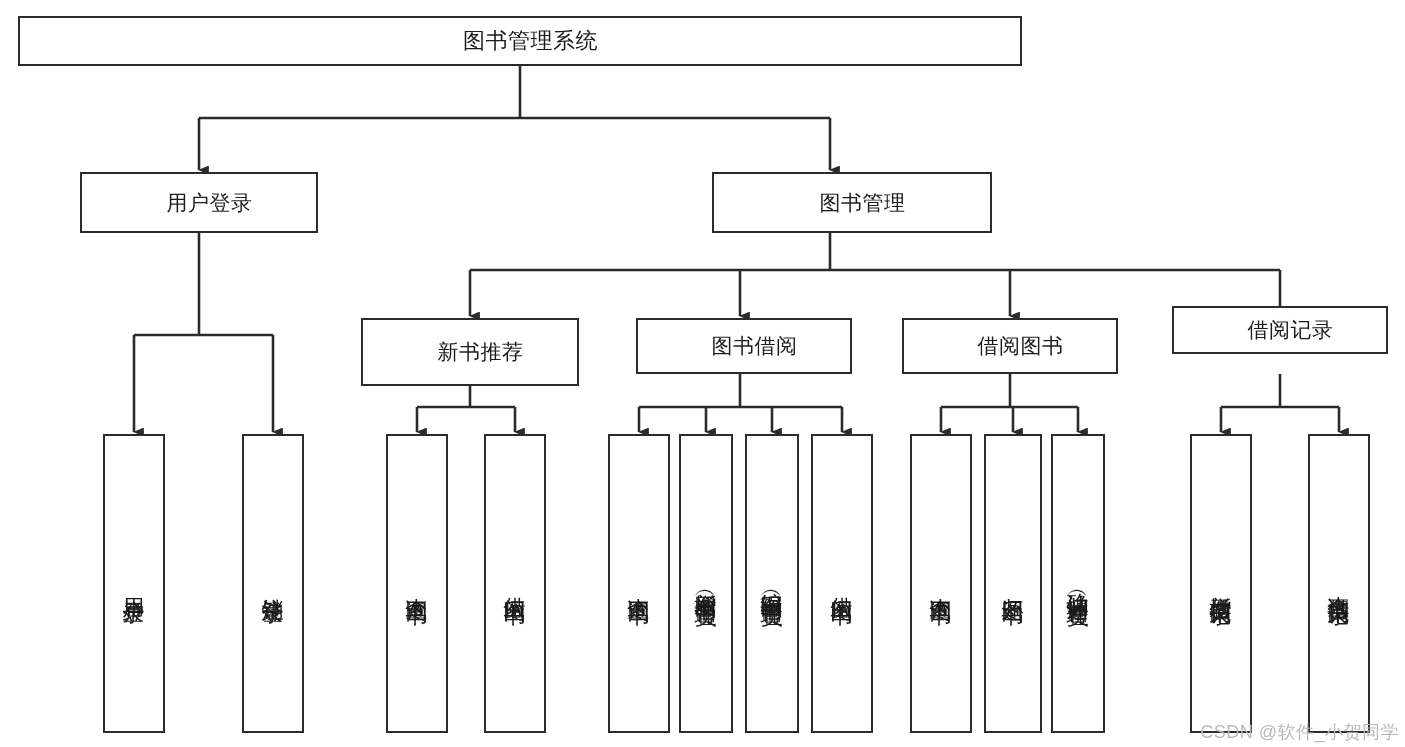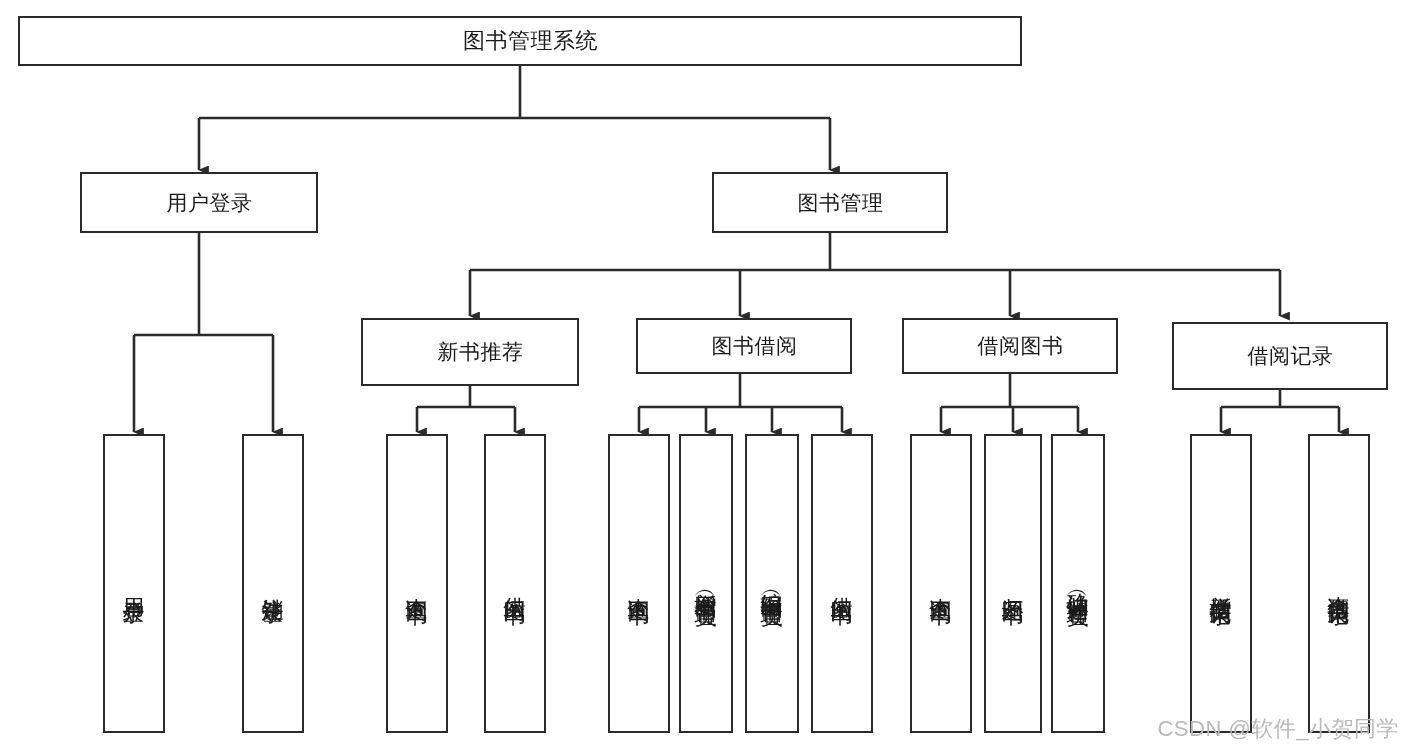--- a/index.html
+++ b/index.html
@@ -53,21 +53,21 @@
     font-size: 22px;
     letter-spacing: 2px;
     line-height: 1.05;
     padding: 4px 0;
     text-align: center;
   }
   .watermark {
     position: absolute;
     right: 6px;
     bottom: 3px;
-    font-size: 22px;
+    font-size: 18px;
     color: #b9b9b9;
     letter-spacing: 0.5px;
     white-space: nowrap;
     user-select: none;
   }
 </style>
 </head>
 <body>
 
 <div id="diagram-root">
@@ -115,33 +115,33 @@
       </g>
   </svg>
 
   <div id="node-layer">
       <div class="node horiz root" style="left: 18px; top: 16px; width: 1004px; height: 50px;">
         <span>图书管理系统</span>
       </div>
       <div class="node horiz" style="left: 80px; top: 172px; width: 238px; height: 61px;">
         <span>用户登录</span>
       </div>
-      <div class="node horiz" style="left: 712px; top: 172px; width: 236px; height: 61px;">
+      <div class="node horiz" style="left: 712px; top: 172px; width: 280px; height: 61px;">
         <span>图书管理</span>
       </div>
       <div class="node horiz" style="left: 361px; top: 318px; width: 218px; height: 68px;">
         <span>新书推荐</span>
       </div>
       <div class="node horiz" style="left: 636px; top: 318px; width: 216px; height: 56px;">
         <span>图书借阅</span>
       </div>
       <div class="node horiz" style="left: 902px; top: 318px; width: 216px; height: 56px;">
         <span>借阅图书</span>
       </div>
-      <div class="node horiz" style="left: 1172px; top: 322px; width: 216px; height: 68px;">
+      <div class="node horiz" style="left: 1172px; top: 306px; width: 216px; height: 48px;">
         <span>借阅记录</span>
       </div>
       <div class="node vert" style="left: 103px; top: 434px; width: 62px; height: 299px;">
         <span>用户登录</span>
       </div>
       <div class="node vert" style="left: 242px; top: 434px; width: 62px; height: 299px;">
         <span>注销登录</span>
       </div>
       <div class="node vert" style="left: 386px; top: 434px; width: 62px; height: 299px;">
         <span>查询图书</span>

